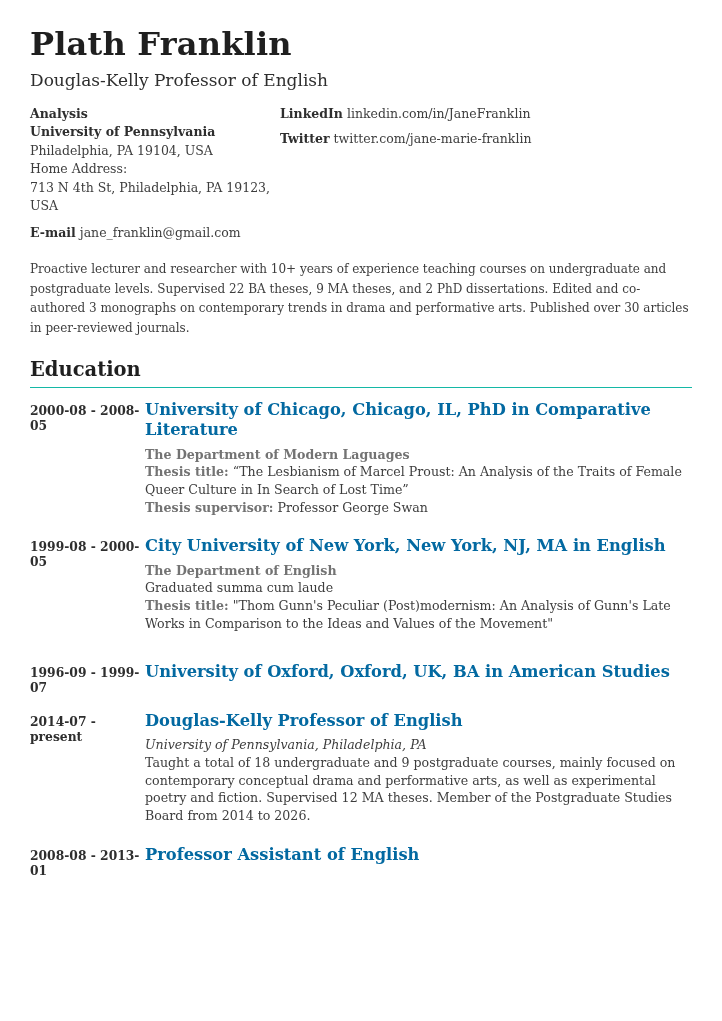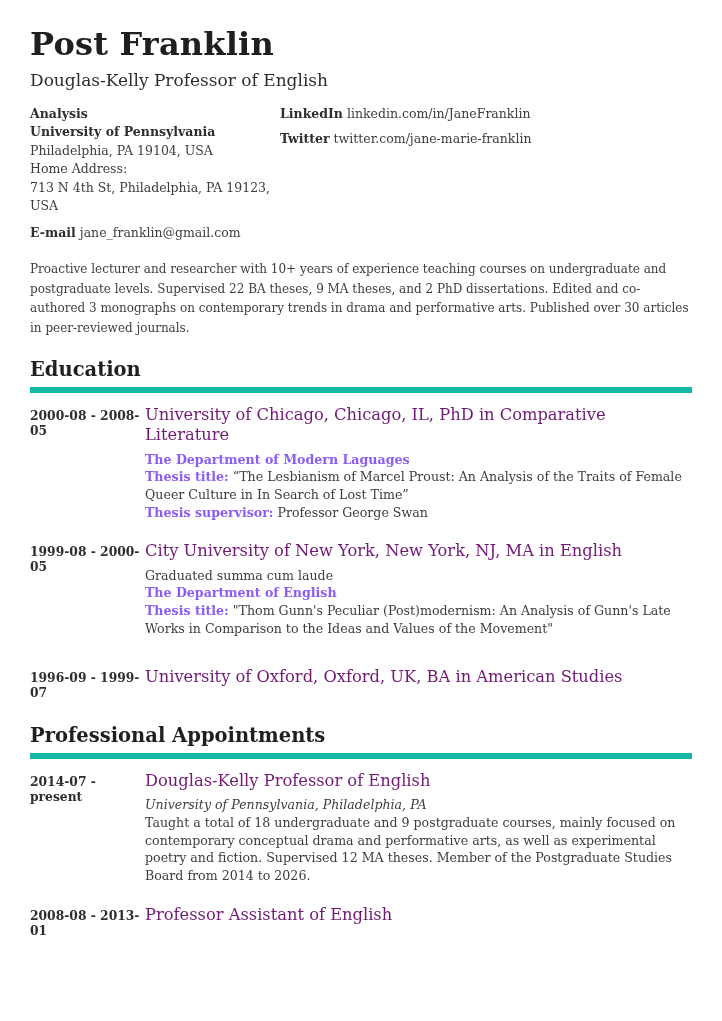--- a/index.html
+++ b/index.html
@@ -17,41 +17,41 @@
   .contact { margin-top:15px; display:grid; grid-template-columns:250px 1fr; column-gap:0; font-size:12.5px; }
   .contact .line { line-height:18.5px; }
   .contact b { color:#2e2e2e; }
   .contact .gap-row { margin-top:8px; }
   .contact-right .line { margin-bottom:7px; }
 
   .summary { margin-top:18px; font-size:12px; line-height:1.62; }
 
   .section-heading {
     margin-top:20px; font-size:19.5px; font-weight:bold; color:#1f1f1f;
-    padding-bottom:6px; border-bottom:6px solid #14b8a6;
+    padding-bottom:6px; border-bottom:1px solid #14b8a6;
   }
 
   .entry { display:grid; grid-template-columns:115px 1fr; padding:12px 0 8px 0; }
   .entry .dates { font-size:12.3px; font-weight:bold; color:#2e2e2e; padding-top:3px; }
-  .entry .etitle { font-size:16.3px; font-weight:normal; color:#701a75; margin-bottom:5px; line-height:1.25; }
+  .entry .etitle { font-size:16.3px; font-weight:bold; color:#0369a1; margin-bottom:5px; line-height:1.25; }
   .entry .eline { font-size:12.6px; line-height:1.4; }
-  .entry .eline b { color:#8b5cf6; }
+  .entry .eline b { color:#737373; }
   .entry .org { font-style:italic; }
   .bullets { list-style:none; }
   .bullets li { font-size:12.6px; line-height:1.45; padding-left:13px; position:relative; }
   .bullets li::before { content:"•"; position:absolute; left:2px; }
   .entry-spaced { padding-top:22px; padding-bottom:4px; }
 </style>
 </head>
 <body>
 
 <div class="page">
 
   <div>
-    <div class="name">Post Franklin</div>
+    <div class="name">Plath Franklin</div>
     <div class="job-title">Douglas-Kelly Professor of English</div>
   </div>
 
   <div class="contact">
     <div class="contact-left">
       <div class="line"><b>Analysis</b></div>
       <div class="line"><b>University of Pennsylvania</b></div>
       <div class="line">Philadelphia, PA 19104, USA</div>
       <div class="line">Home Address:</div>
       <div class="line">713 N 4th St, Philadelphia, PA 19123, USA</div>
@@ -89,37 +89,36 @@
         <b>Thesis supervisor:</b>
         <span>Professor George Swan</span>
       </div>
     </div>
   </div>
 
   <div class="entry">
     <div class="dates">1999-08 - 2000-05</div>
     <div>
       <div class="etitle">City University of New York, New York, NJ, MA in English</div>
+      <div class="eline"><b>The Department of English</b></div>
       <div class="eline">Graduated summa cum laude</div>
-      <div class="eline"><b>The Department of English</b></div>
       <div class="eline">
         <b>Thesis title:</b>
         <span>"Thom Gunn's Peculiar (Post)modernism: An Analysis of Gunn's Late Works in Comparison to the Ideas and Values of the Movement"</span>
       </div>
     </div>
   </div>
 
   <div class="entry entry-spaced">
     <div class="dates">1996-09 - 1999-07</div>
     <div>
       <div class="etitle">University of Oxford, Oxford, UK, BA in American Studies</div>
     </div>
   </div>
 
-  <div class="section-heading">Professional Appointments</div>
 
   <div class="entry">
     <div class="dates">2014-07 - present</div>
     <div>
       <div class="etitle">Douglas-Kelly Professor of English</div>
       <div class="eline org">University of Pennsylvania, Philadelphia, PA</div>
       <div class="eline">Taught a total of 18 undergraduate and 9 postgraduate courses, mainly focused on contemporary conceptual drama and performative arts, as well as experimental poetry and fiction. Supervised 12 MA theses. Member of the Postgraduate Studies Board from 2014 to 2026.</div>
     </div>
   </div>
 

